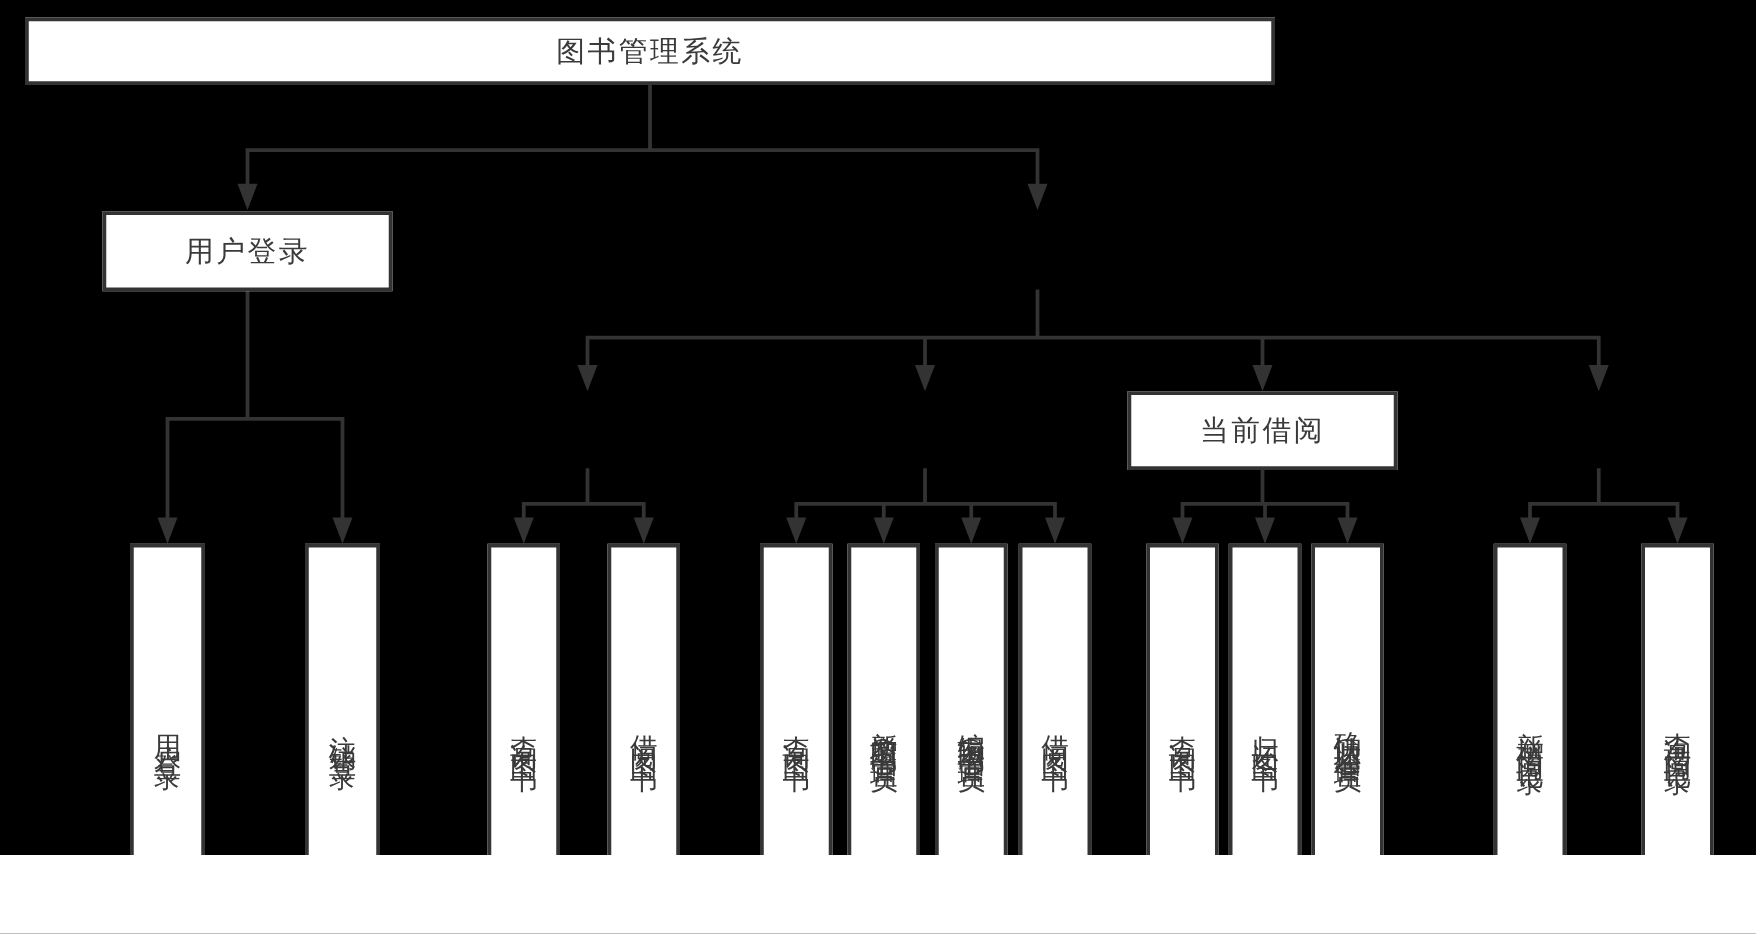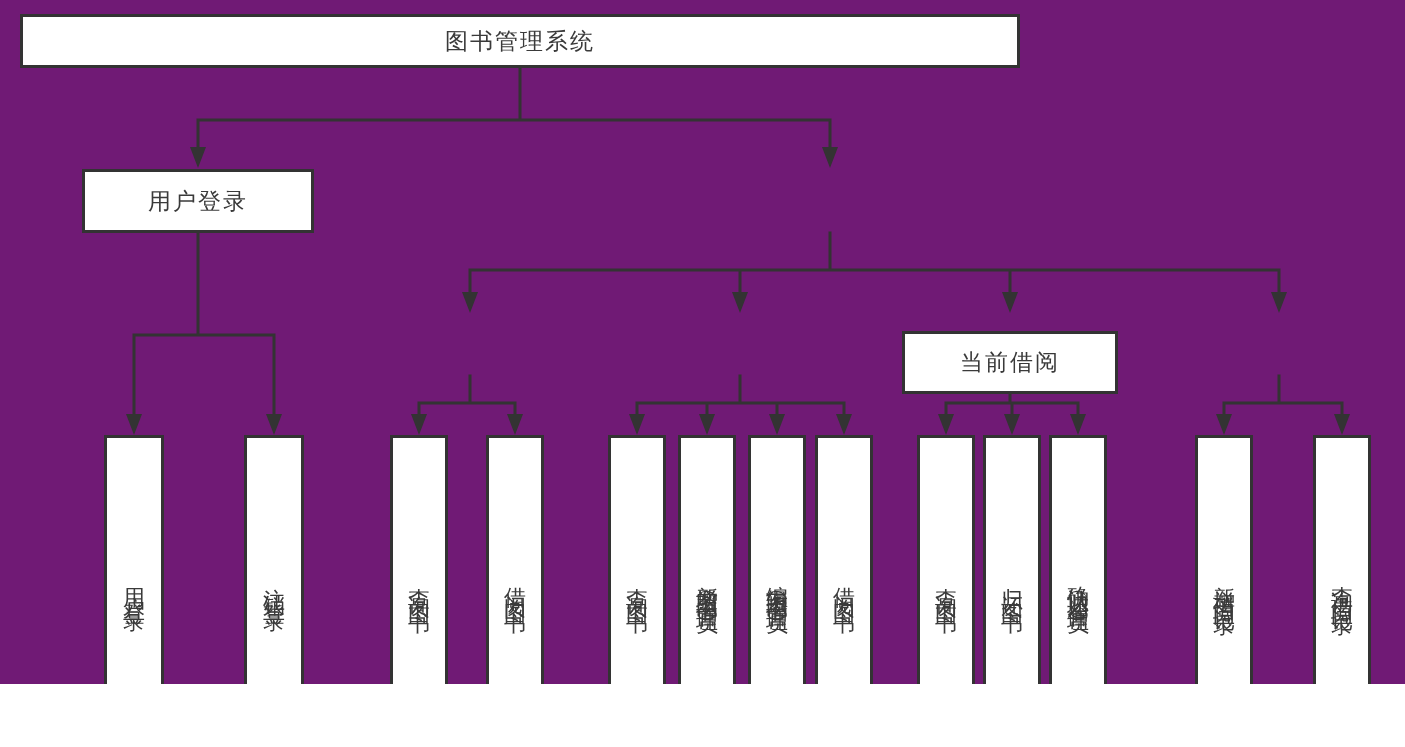--- a/index.html
+++ b/index.html
@@ -3,21 +3,21 @@
 <meta charset="utf-8">
 <style>
   * { margin: 0; padding: 0; box-sizing: border-box; }
   html, body { background: #ffffff; }
   body { font-family: "Liberation Sans", "DejaVu Sans", sans-serif; }
 
   .canvas {
     position: relative;
     width: 1405px;
     height: 684px;
-    background: #701a75;
+    background: #000000;
     overflow: hidden;
   }
 
   .connectors {
     position: absolute;
     left: 0; top: 0;
     width: 1405px; height: 747px;
     pointer-events: none;
   }
 
@@ -87,21 +87,21 @@
     <span class="label">图书管理系统</span>
   </div>
 
   <div class="node hbox" style="left:82px; top:169px; width:232px; height:64px">
     <span class="label">用户登录</span>
   </div>
 
 
 
 
-  <div class="node hbox" style="left:902px; top:331px; width:216px; height:63px">
+  <div class="node hbox" style="left:902px; top:313px; width:216px; height:63px">
     <span class="label">当前借阅</span>
   </div>
 
 
   <div class="node vbox" style="left:104px; top:435px; width:60px; height:302px">
     <span class="vtext">用户登录</span>
   </div>
   <div class="node vbox" style="left:244px; top:435px; width:60px; height:302px">
     <span class="vtext">注销登录</span>
   </div>

